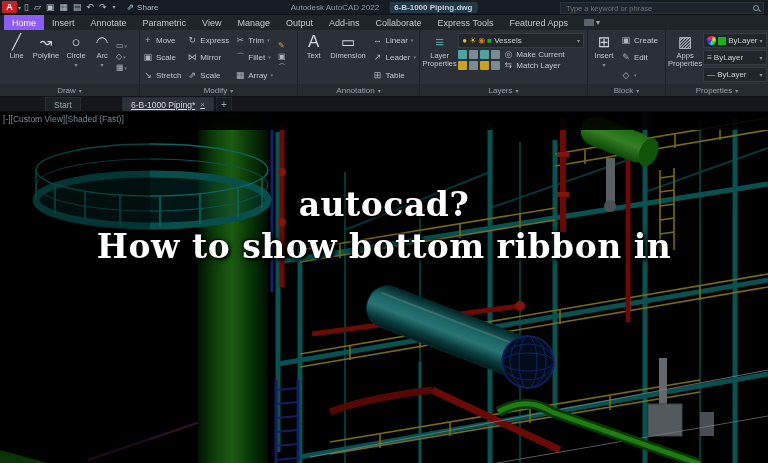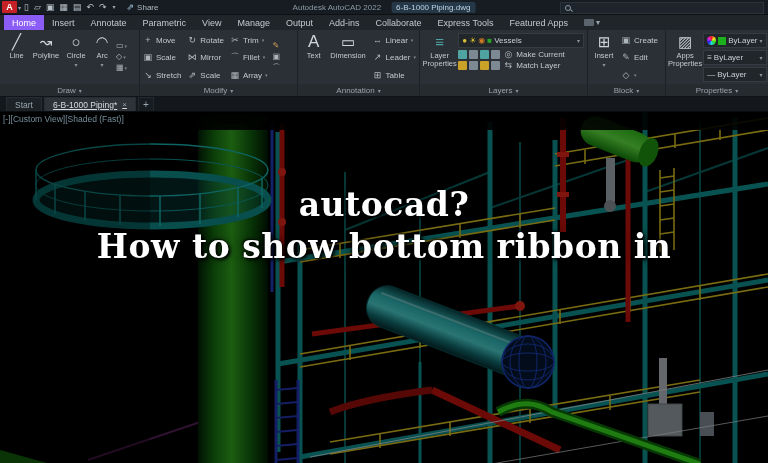--- a/index.html
+++ b/index.html
@@ -11,21 +11,21 @@
             border-bottom:1px solid #0d1115;}
   .logo{width:15px;height:12px;background:#c62127;color:#fff;font-size:9px;font-weight:bold;
         display:flex;align-items:center;justify-content:center;margin-left:2px;border-radius:1px;}
   .logo-caret{color:#9aa5ad;font-size:6px;margin:0 3px 0 1px;}
   .qa{display:flex;align-items:center;gap:5px;color:#b9c2c9;font-size:9px;line-height:1;}
   .qa .qa-ic{cursor:default;}
   .share{display:flex;align-items:center;gap:3px;color:#aeb8bf;font-size:8px;margin-left:8px;}
   .share-ic{color:#9fc1d8;font-size:9px;}
   .tb-center{position:absolute;left:50%;transform:translateX(-50%);display:flex;align-items:center;
              gap:10px;font-size:8px;color:#8d99a3;white-space:nowrap;}
-  .doc-pill{background:#243847;color:#bcd3e2;padding:0 5px;border-radius:2px;line-height:11px;}
+  .doc-pill{background:#243847;color:#bcd3e2;padding:0 5px;border-radius:2px;line-height:11px;font-weight:bold;}
   .searchbox{position:absolute;right:4px;top:2px;width:196px;height:10px;background:#1d242b;
              border:1px solid #2a323a;display:flex;align-items:center;padding:0 3px;}
   .searchbox input{flex:1;background:transparent;border:none;outline:none;color:#8b97a1;
                    font-size:7.5px;font-family:"Liberation Sans",sans-serif;}
   .mag{position:relative;width:8px;height:8px;}
   .mag::before{content:"";position:absolute;left:1px;top:1px;width:4px;height:4px;border:1px solid #8b97a1;border-radius:50%;}
   .mag::after{content:"";position:absolute;left:6px;top:6px;width:3px;height:1px;background:#8b97a1;transform:rotate(45deg);}
 
   
   .tabrow{height:15px;background:#20252a;display:flex;align-items:stretch;padding-left:4px;
@@ -65,21 +65,21 @@
   .layers-right{display:flex;flex-direction:column;gap:2px;padding:3px 3px 0 1px;width:128px;}
   .lrow{display:flex;align-items:center;gap:3px;font-size:8px;color:#c3c9ce;line-height:10px;}
   .ltools{display:flex;gap:2px;}
   .lt{width:9px;height:9px;border-radius:1px;}
   .props-right{display:flex;flex-direction:column;gap:2px;padding:3px 20px 0 1px;flex:1;}
 
   
   .filetabs{height:14px;background:#14181c;display:flex;align-items:flex-end;padding-left:6px;gap:2px;
             border-bottom:1px solid #0a0d10;}
   .ftab{height:13px;display:flex;align-items:center;gap:5px;padding:0 8px;font-size:8.5px;
-        color:#9aa5ad;background:#1d2227;border:1px solid #262c31;border-bottom:none;}
+        color:#9aa5ad;background:#1d2227;border:1px solid #262c31;border-bottom:none;margin-left:39px;}
   .ftab.active{background:#2d3339;color:#d6dade;text-decoration:underline;}
   .ftab .close{color:#9aa5ad;font-size:8px;}
   .newtab{height:13px;width:14px;display:flex;align-items:center;justify-content:center;
           color:#9aa5ad;font-size:10px;background:#171c20;border:1px solid #22282d;border-bottom:none;}
 
   
   .viewport{position:relative;width:768px;height:354px;background:#000;overflow:hidden;}
   .vp-controls{position:absolute;left:3px;top:2px;font-size:8.5px;color:#76909c;z-index:5;}
   .scene{position:absolute;inset:0;}
   .headline{position:absolute;left:0;right:0;top:72px;z-index:6;text-align:center;
@@ -107,20 +107,21 @@
     </div>
     <div class="share">
       <span class="share-ic">⇗</span>
       <span>Share</span>
     </div>
     <div class="tb-center">
       <span>Autodesk AutoCAD 2022</span>
       <span class="doc-pill">6-B-1000 Piping.dwg</span>
     </div>
     <div class="searchbox">
+      <input placeholder="Type a keyword or phrase" style="">
       <span class="mag"></span>
     </div>
   </div>
 
   <div class="tabrow">
     <span class="tab active">Home</span>
     <span class="tab">Insert</span>
     <span class="tab">Annotate</span>
     <span class="tab">Parametric</span>
     <span class="tab">View</span>
@@ -191,21 +192,21 @@
               <span>Scale</span>
             </span>
           <span class="mrow">
               <span class="mic">↘</span>
               <span>Stretch</span>
             </span>
         </div>
         <div class="mgrid">
           <span class="mrow">
               <span class="mic">↻</span>
-              <span>Rotate</span>
+              <span>Express</span>
             </span>
           <span class="mrow">
               <span class="mic">⋈</span>
               <span>Mirror</span>
             </span>
           <span class="mrow">
               <span class="mic">⇗</span>
               <span>Scale</span>
             </span>
         </div>

